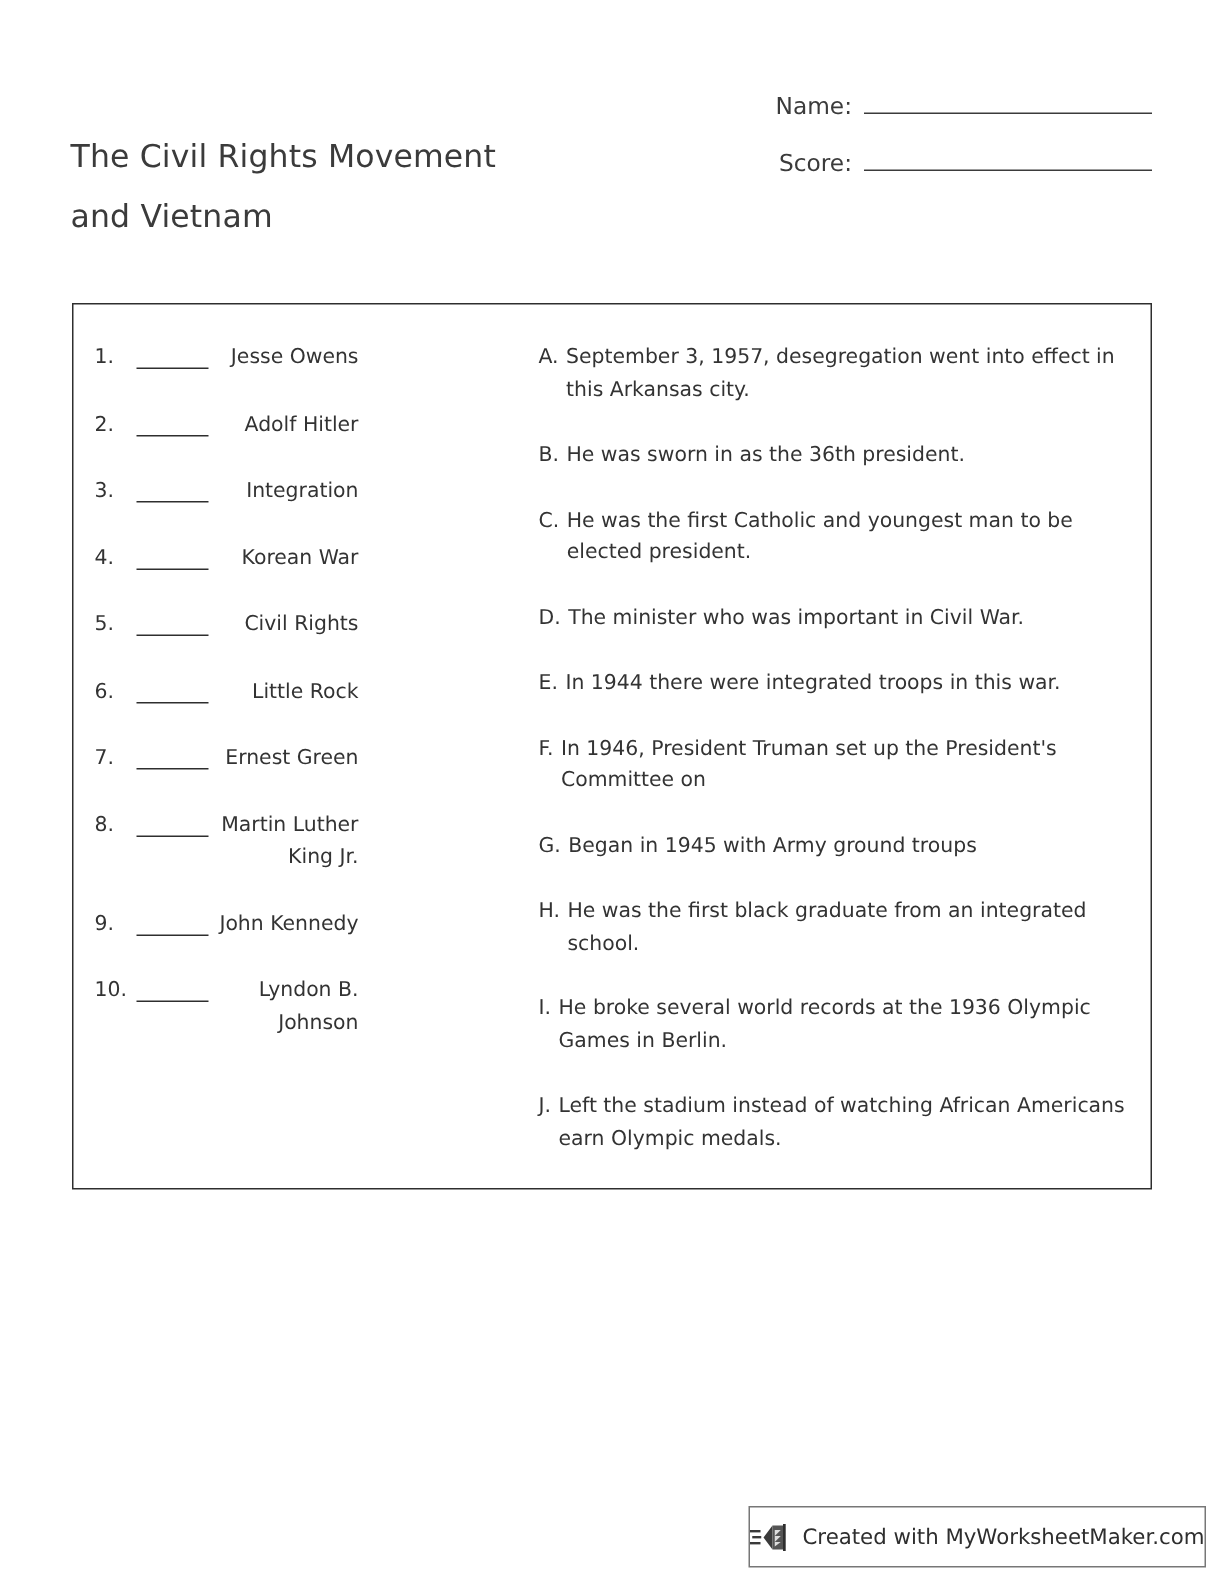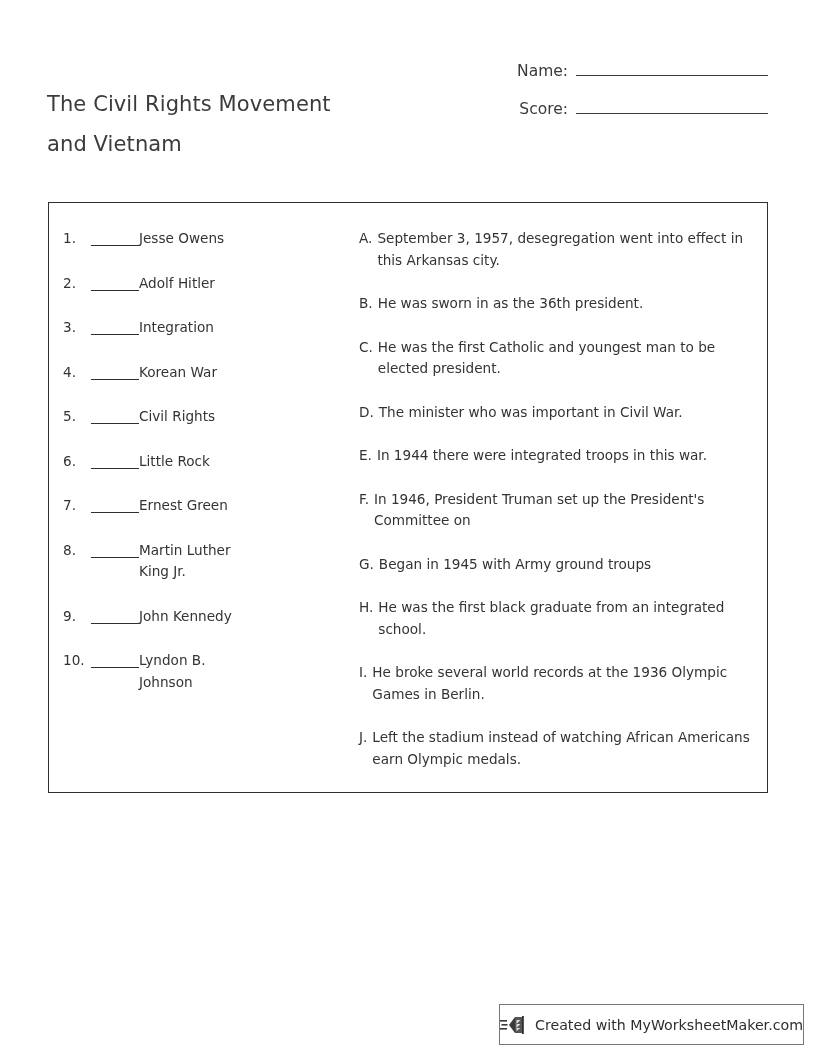--- a/index.html
+++ b/index.html
@@ -101,20 +101,21 @@
     width: 48px;
     border-bottom: 1.6px solid #2e2e2e;
     height: 16px;
     align-self: flex-start;
     margin-top: 1px;
   }
   .term-label {
     flex: 1 1 auto;
     padding-left: 0px;
     max-width: 100px;
+    text-align: right;
   }
 
   
   .defs-col {
     position: absolute;
     left: 310px;
     top: 25px;
     width: 398px;
   }
   .def-item {

